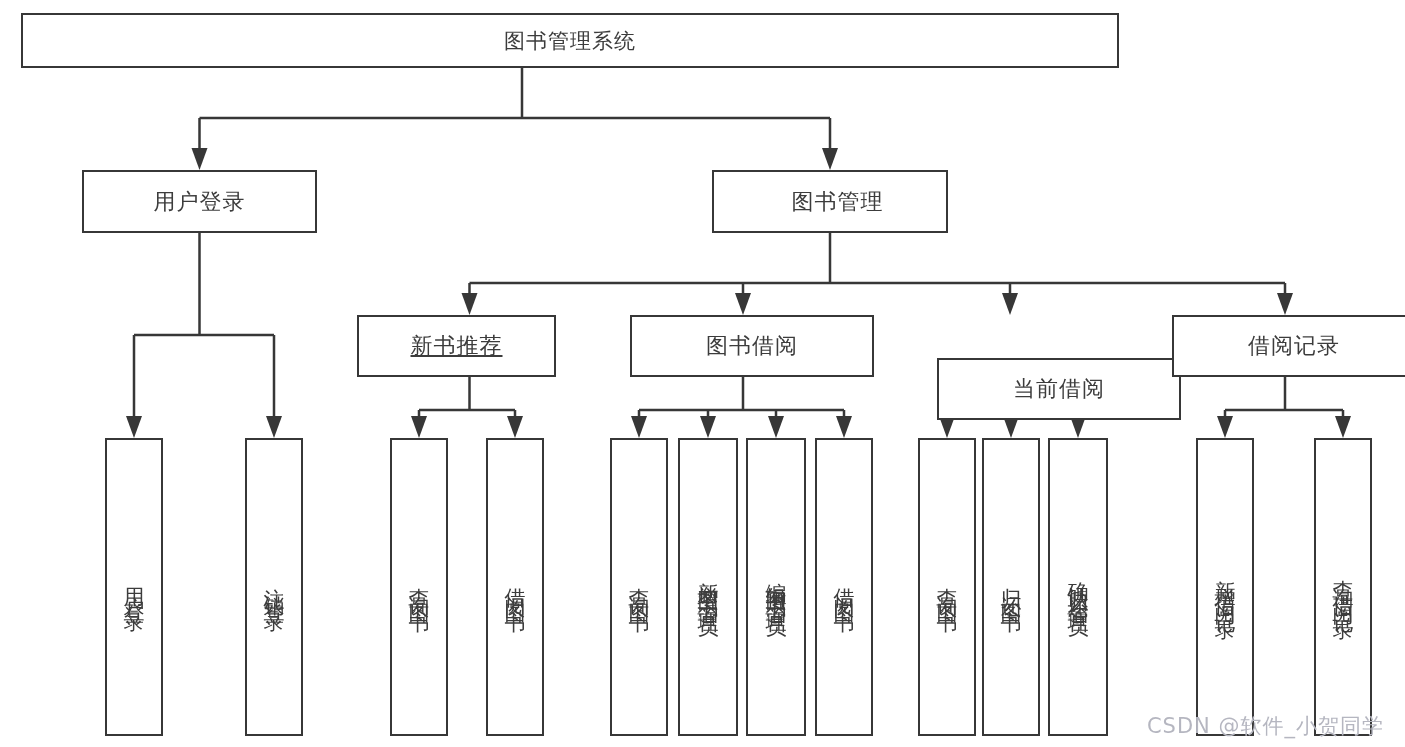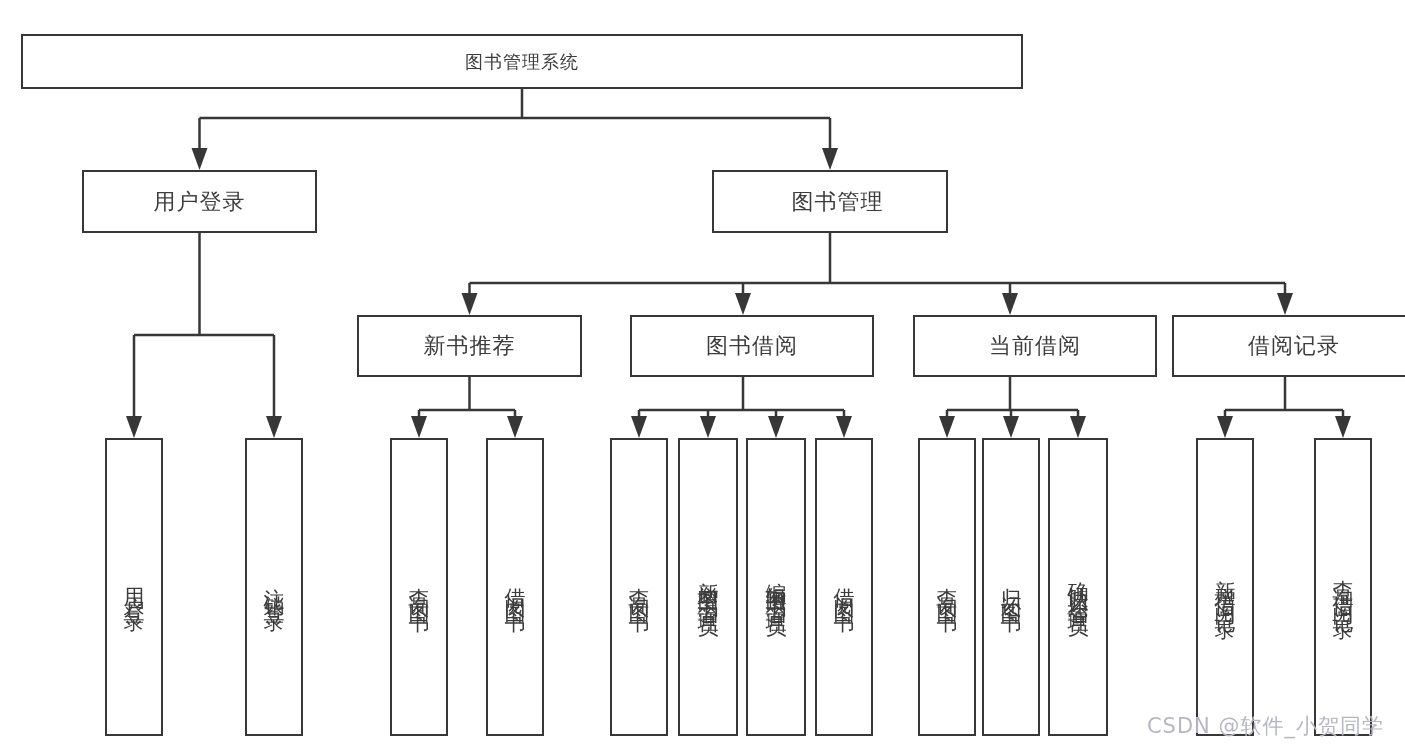--- a/index.html
+++ b/index.html
@@ -39,31 +39,30 @@
     align-items: center;
     justify-content: center;
     color: #3c3c3c;
     letter-spacing: 1px;
   }
   .hnode {
     font-size: 22px;
   }
   .root-node {
     left: 21px; top: 13px;
-    width: 1002px; height: 55px;
-    font-size: 18px;
-    margin-top: 21px;
+    width: 1098px; height: 55px;
+    font-size: 21px;
   }
   .l1-node { top: 170px; width: 235px; height: 63px; }
   #n-user-login   { left: 82px; }
   #n-book-mgmt    { left: 712px; width: 236px; padding-left: 15px; }
   .l2-node { top: 315px; width: 244px; height: 62px; }
-  #n-new-book     { left: 357px; width: 225px; }
+  #n-new-book     { left: 357px; width: 199px; text-decoration: underline; }
   #n-book-borrow  { left: 630px; }
-  #n-cur-borrow   { left: 913px; }
+  #n-cur-borrow   { left: 937px; margin-top: 43px; }
   #n-borrow-rec   { left: 1172px; }
   .vnode {
     position: absolute;
     top: 438px;
     height: 298px;
     width: 58px;
     box-sizing: border-box;
     background: #ffffff;
     border: 2.5px solid #373737;
     writing-mode: vertical-rl;

